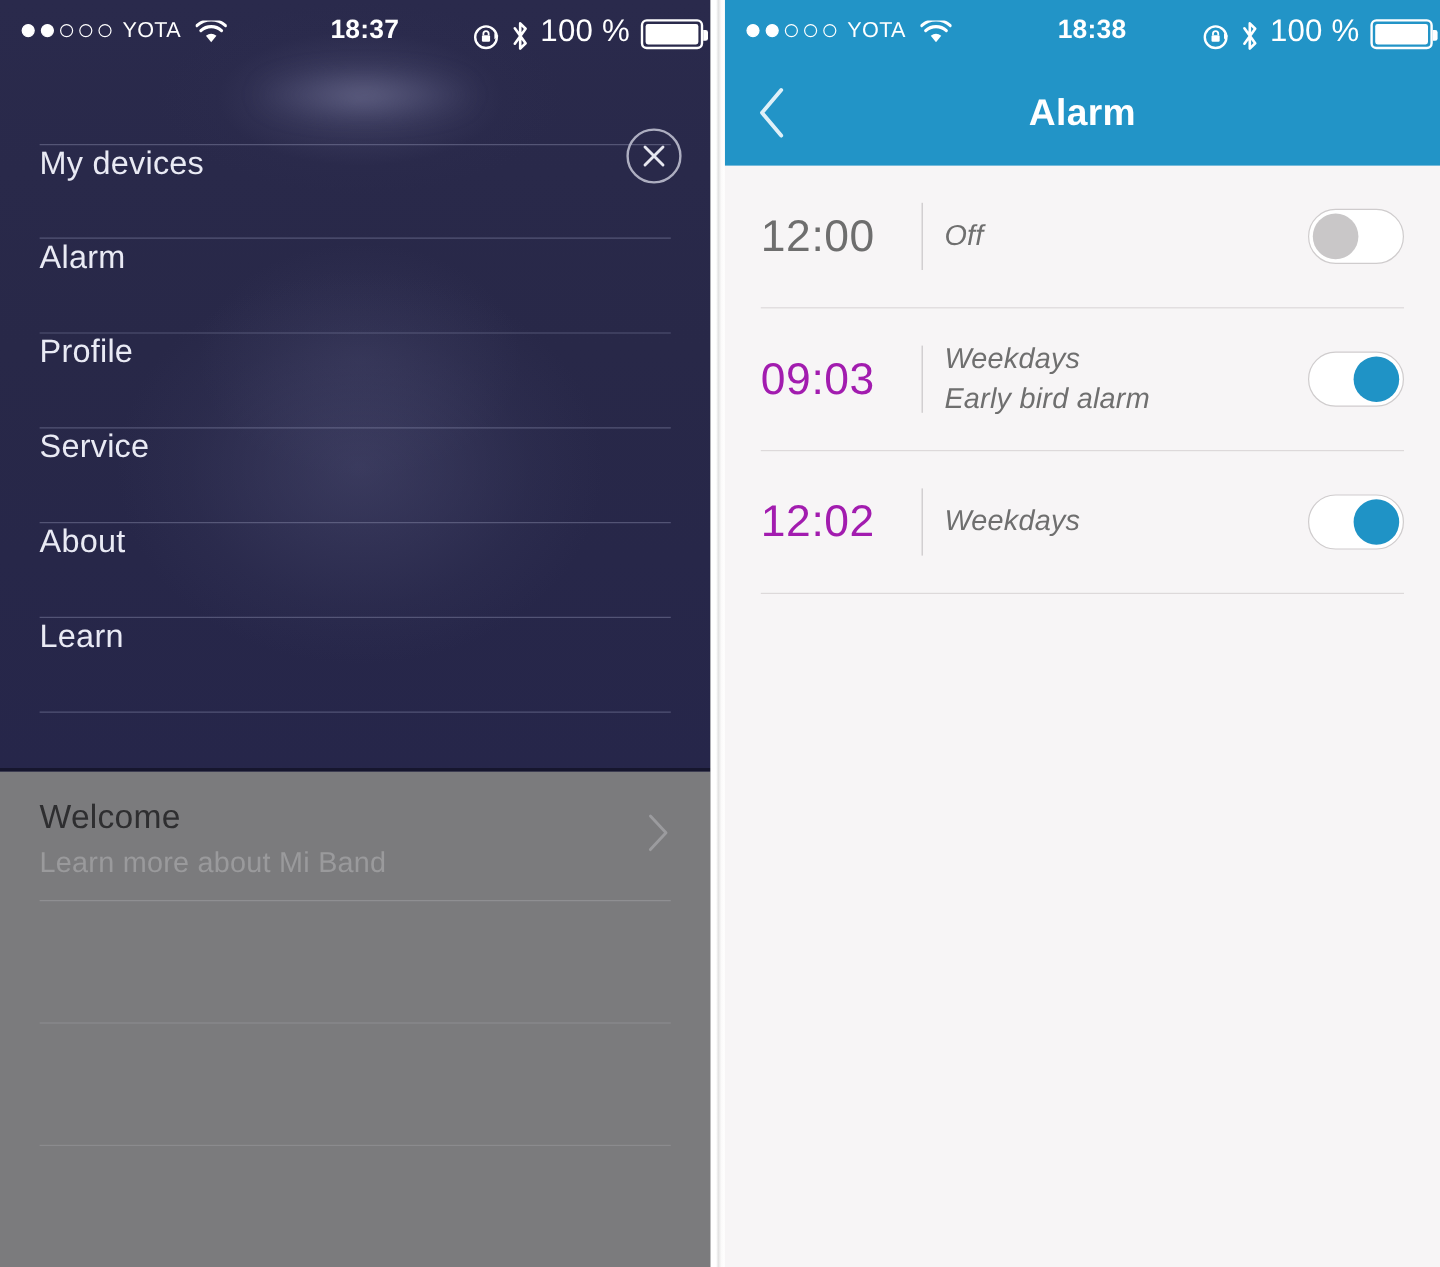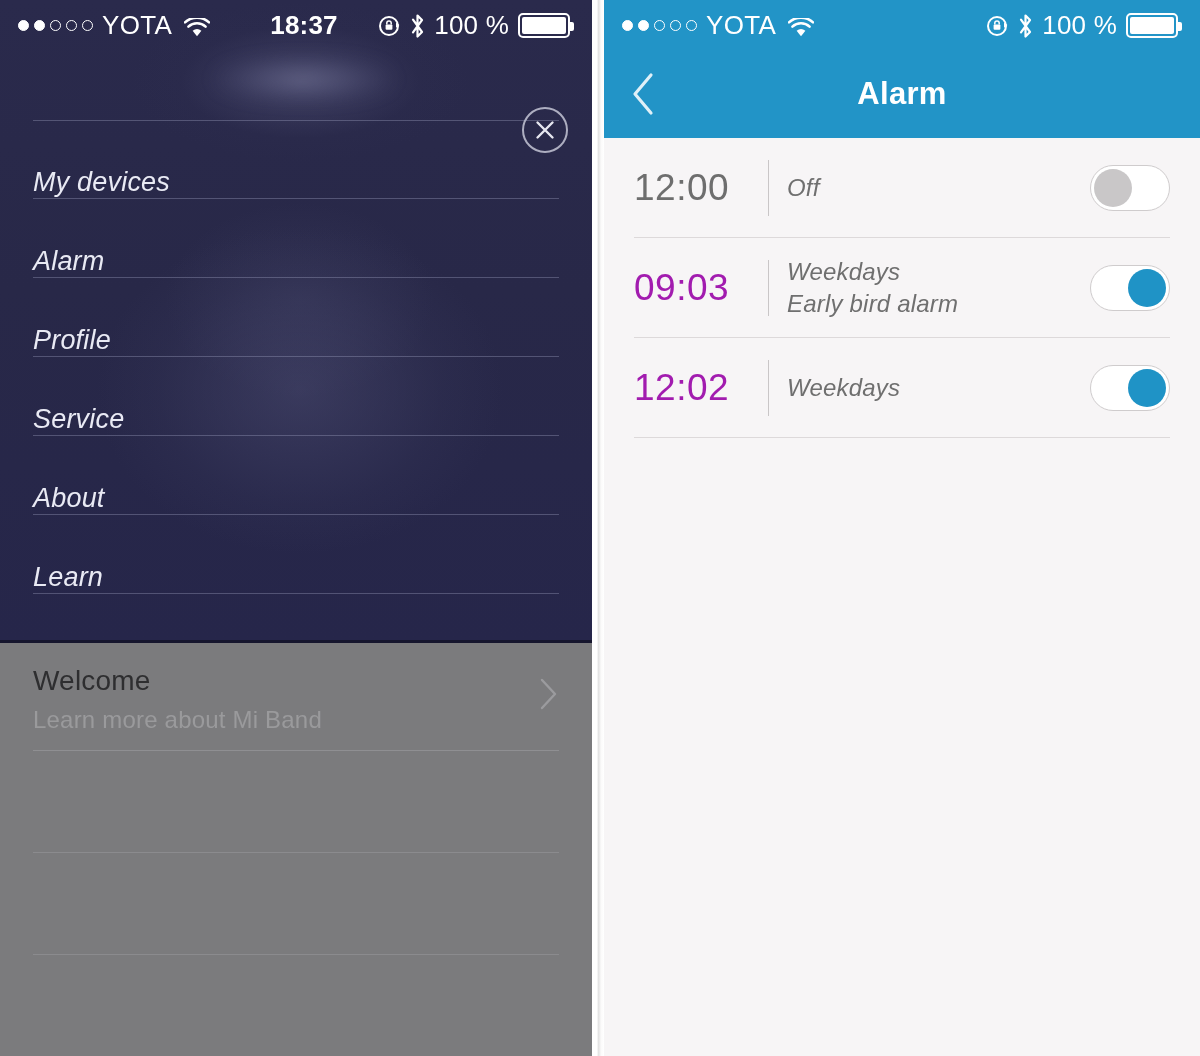--- a/index.html
+++ b/index.html
@@ -64,36 +64,36 @@
     gap: 9px;
     padding-left: 18px;
     flex: 0 0 auto;
   }
   .dots { display: flex; align-items: center; gap: 5px; }
   .dot {
     width: 11px; height: 11px; border-radius: 50%;
     border: 1.6px solid #ffffff;
   }
   .dot.filled { background: #ffffff; }
-  .carrier { font-size: 26px; font-weight: 400; letter-spacing: 0.3px; }
+  .carrier { font-size: 18px; font-weight: 400; letter-spacing: 0.3px; }
   .wifi-icon { display: inline-block; width: 26px; height: 20px; position: relative; margin-left: 3px; }
   .sb-center {
     position: absolute;
     left: 16px; right: 0;
     text-align: center;
-    font-size: 26px;
+    font-size: 22px;
     font-weight: 700;
     letter-spacing: 0.2px;
   }
   .sb-right {
     margin-left: auto;
     display: flex;
-    align-items: center;
+    align-items: flex-end;
     gap: 9px;
-    padding-right: 22px;
+    padding-right: 6px;
     flex: 0 0 auto;
   }
   .lock-icon { width: 22px; height: 22px; position: relative; }
   .bt-icon { width: 16px; height: 24px; position: relative; }
   .batt-pct { font-size: 26px; font-weight: 400; }
   .battery {
     width: 52px; height: 25px;
     border: 2.2px solid #ffffff;
     border-radius: 5px;
     position: relative;
@@ -126,24 +126,23 @@
     border-radius: 50%;
     display: flex; align-items: center; justify-content: center;
   }
   .close-btn svg { display: block; }
 
   
   .drawer-menu { padding: 0 33px; position: relative; z-index: 3; }
   .menu-row {
     height: 79px;
     display: flex;
-    align-items: flex-end;
+    align-items: flex-start;
     border-bottom: 1px solid rgba(174,176,205,0.33);
     position: relative;
-    font-style: italic;
   }
   .menu-row.first { border-top: 1px solid rgba(174,176,205,0.33); }
   .menu-label {
     color: #e9eaf4;
     font-size: 27px;
     font-weight: 400;
     letter-spacing: 0.2px;
   }
 
   
@@ -218,21 +217,21 @@
   }
   .nav-title {
     color: #ffffff;
     font-size: 31px;
     font-weight: 700;
     letter-spacing: 0.3px;
   }
 
   .alarm-list { padding: 0 30px; }
   .alarm-row {
-    height: 100px;
+    height: 119px;
     display: flex;
     align-items: center;
     border-bottom: 1px solid #ddd9da;
     position: relative;
   }
   .alarm-time {
     font-size: 37px;
     color: #a21caf;
     font-weight: 400;
     letter-spacing: 0.5px;
@@ -384,20 +383,21 @@
         </span>
         <span class="carrier">YOTA</span>
         <span class="wifi-icon">
           <svg width="26" height="20" viewBox="0 0 26 20">
             <path d="M13 18.2 L8.6 12.8 A7.2 7.2 0 0 1 17.4 12.8 Z" fill="#ffffff"></path>
             <path d="M4.4 8.6 A12.6 12.6 0 0 1 21.6 8.6" stroke="#ffffff" stroke-width="2.6" fill="none" stroke-linecap="round"></path>
             <path d="M1 4.4 A17.6 17.6 0 0 1 25 4.4" stroke="#ffffff" stroke-width="2.6" fill="none" stroke-linecap="round"></path>
           </svg>
         </span>
       </div>
+      <div class="sb-center">18:38</div>
       <div class="sb-right">
         <span class="lock-icon">
           <svg width="24" height="24" viewBox="0 0 24 24">
             <circle cx="11" cy="12" r="9" stroke="#ffffff" stroke-width="2" fill="none"></circle>
             <rect x="7.6" y="10.4" width="6.8" height="5.4" rx="1" fill="#ffffff"></rect>
             <path d="M8.8 10.4 V9.1 a2.2 2.2 0 0 1 4.4 0 V10.4" stroke="#ffffff" stroke-width="1.5" fill="none"></path>
             <path d="M18 8.5 l3.4 2.6 -3.4 2.6Z" fill="#ffffff"></path>
           </svg>
         </span>
         <span class="bt-icon">

